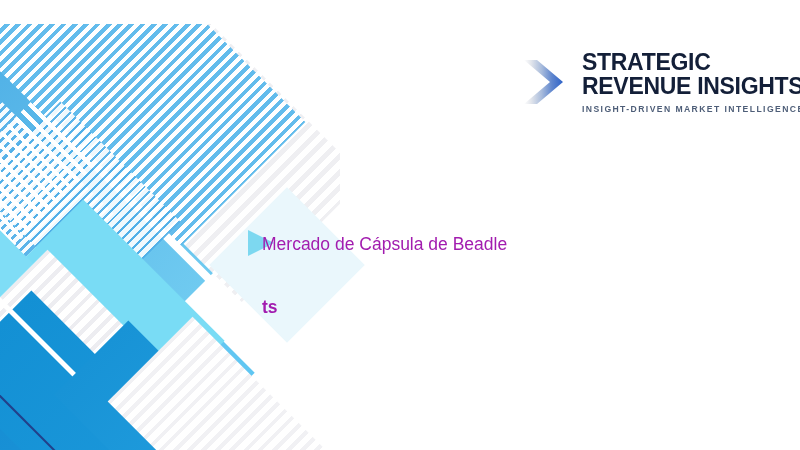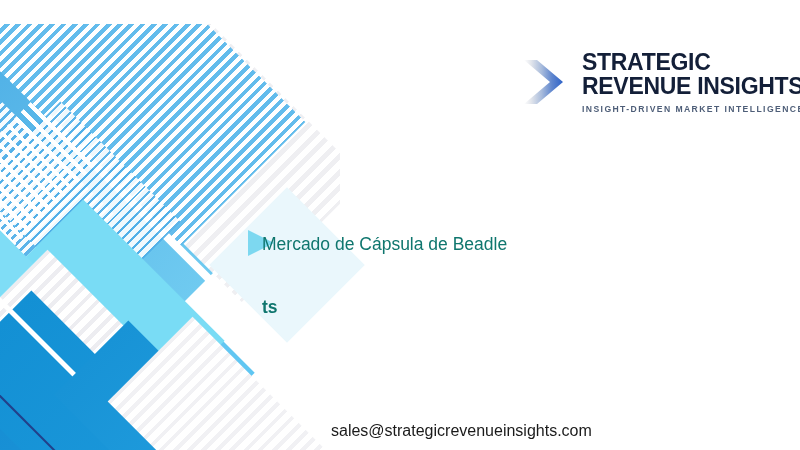--- a/index.html
+++ b/index.html
@@ -297,21 +297,21 @@
   
   .title-block {
     position: absolute;
     left: 262px;
     top: 212px;
     width: 420px;
   }
   .title-line {
     font-family: "Liberation Sans", sans-serif;
     font-size: 17.5px;
-    color: #0f766e;
+    color: #a21caf;
     line-height: 1;
   }
   .title-line.second { margin-top: 45px; font-weight: bold; }
 
   .contact-email {
     position: absolute;
     left: 331px;
     top: 398px;
     font-family: "Liberation Sans", sans-serif;
     font-size: 16px;
@@ -371,15 +371,14 @@
       <div class="logo-line">REVENUE INSIGHTS</div>
       <div class="logo-tagline">INSIGHT-DRIVEN MARKET INTELLIGENCE</div>
     </span>
   </div>
 
   <div class="title-block">
     <div class="title-line">Mercado de Cápsula de Beadle</div>
     <div class="title-line second">ts</div>
   </div>
 
-  <div class="contact-email">sales@strategicrevenueinsights.com</div>
 
 </div>
 
 </body></html>

